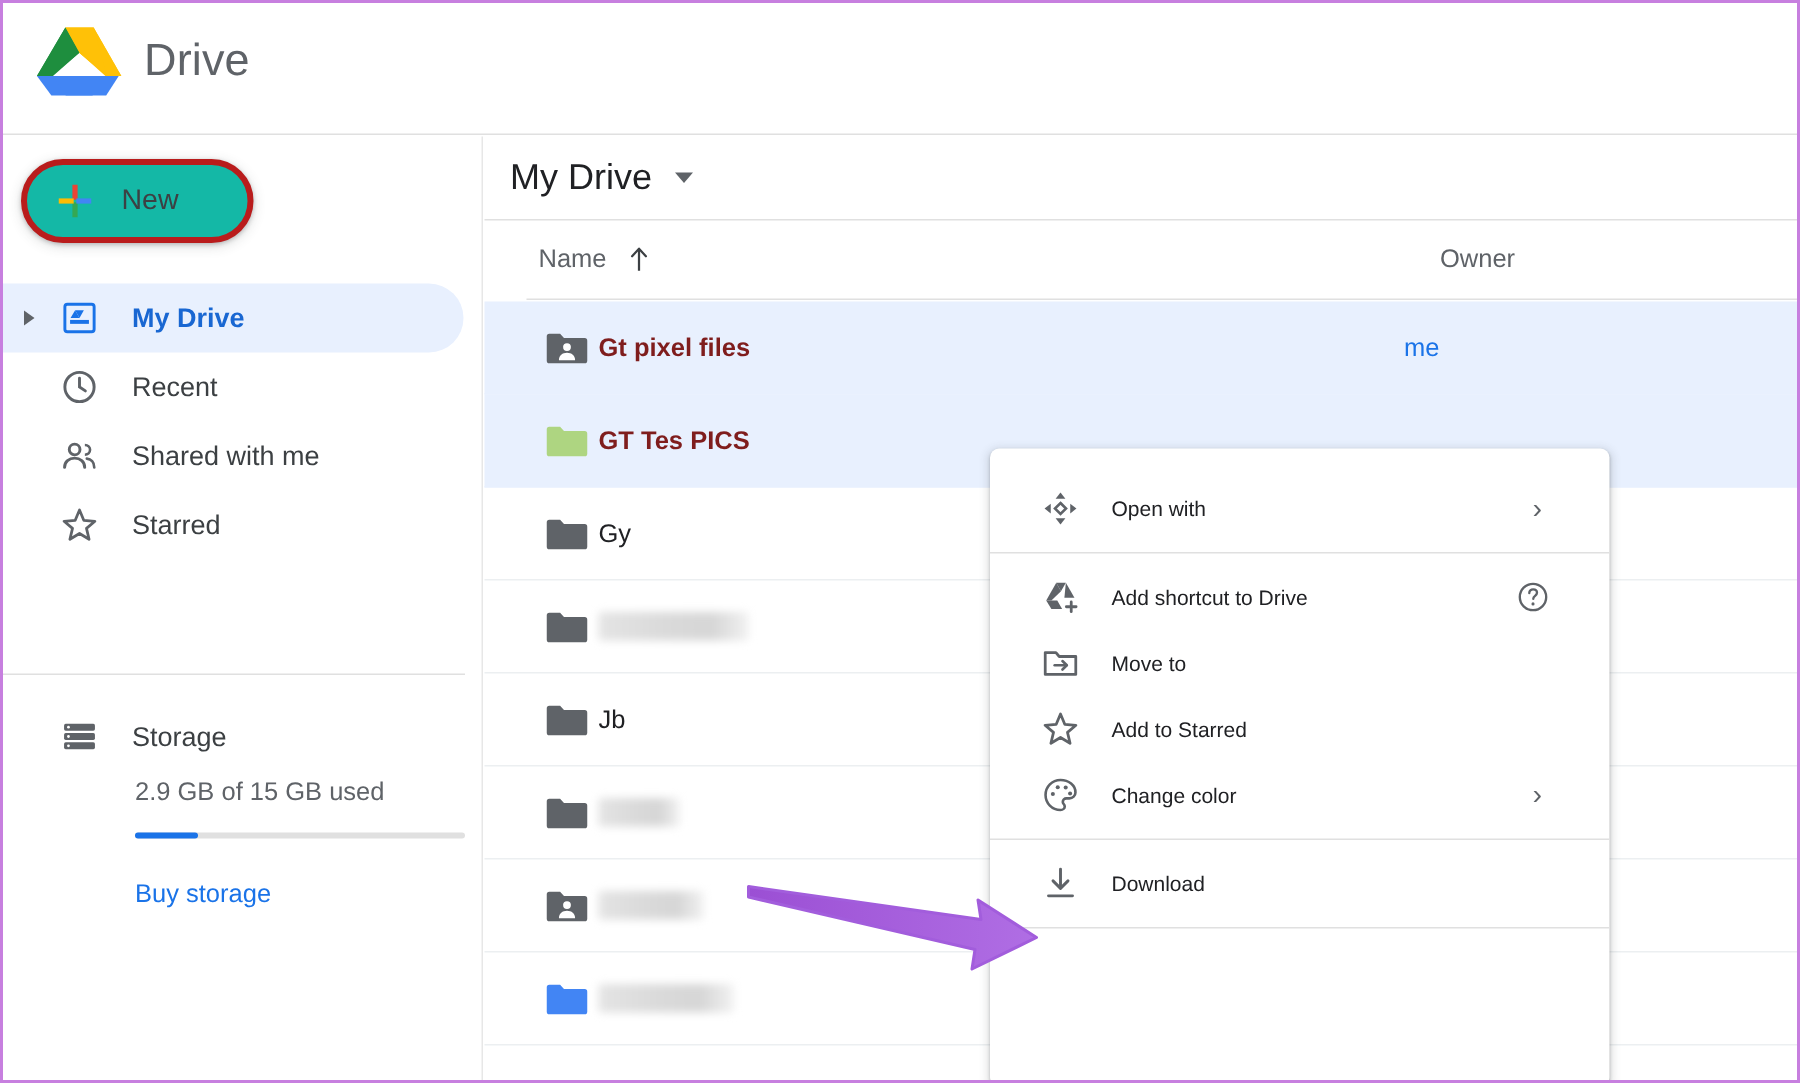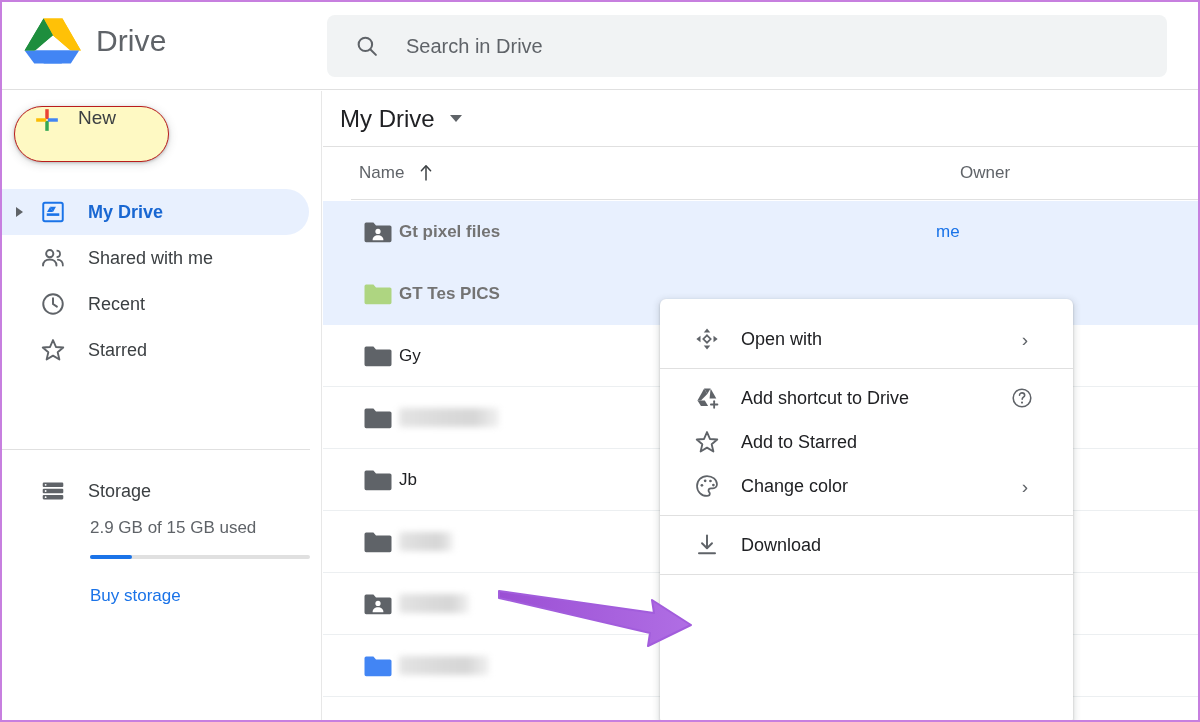--- a/index.html
+++ b/index.html
@@ -60,25 +60,25 @@
   
   #sidebar {
     position: absolute; left: 0; top: 89px;
     width: 320px; height: 629px;
     background: #fff;
     border-right: 1px solid #e7e7e7;
   }
   #new-button {
     position: absolute; left: 12px; top: 15px;
     width: 155px; height: 56px;
-    background: #fef9c3;
-    border: 1px solid #b91c1c;
+    background: #14b8a6;
+    border: 4px solid #b91c1c;
     border-radius: 28px;
     box-shadow: 0 1px 3px rgba(60,64,67,.30), 0 2px 8px 1px rgba(60,64,67,.15);
-    display: flex; align-items: flex-start; cursor: pointer;
+    display: flex; align-items: center; cursor: pointer;
   }
   #new-plus { margin-left: 19px; width: 26px; height: 26px; flex:none; }
   #new-label { margin-left: 18px; font-size: 19px; color: #3c4043; }
 
   .nav-item {
     position: relative;
     height: 46px;
     display: flex; align-items: center;
     cursor: pointer;
     color: #3c4043;
@@ -166,21 +166,21 @@
     display: flex; align-items: center;
     border-bottom: 1px solid #eceff1;
     cursor: pointer;
   }
   .file-row.selected { background: #e8f0fe; border-bottom-color: #e8f0fe; }
   .row-icon { position: absolute; left: 20px; width: 30px; height: 26px; }
   .row-name {
     position: absolute; left: 76px;
     font-size: 17px; color: #202124;
   }
-  .file-row.selected .row-name { color: #737373; font-weight: bold; }
+  .file-row.selected .row-name { color: #7f1d1d; font-weight: bold; }
   .row-owner { position: absolute; left: 613px; font-size: 17px; color: #202124; }
   .file-row.selected .row-owner { color: #1a73e8; }
   .blur-block {
     position: absolute; left: 76px;
     height: 19px;
     background: linear-gradient(90deg,#e4e4e4 0%,#dadada 45%,#d6d6d6 75%,#f1f1f1 100%);
     filter: blur(3px);
     border-radius: 2px;
   }
 
@@ -194,21 +194,21 @@
     z-index: 20;
     overflow: hidden;
   }
   .ctx-item {
     position: relative;
     height: 44px;
     display: flex; align-items: center;
     cursor: pointer;
   }
   .ctx-icon { position: absolute; left: 34px; width: 26px; height: 26px; }
-  .ctx-label { position: absolute; left: 81px; font-size: 18px; color: #202124; }
+  .ctx-label { position: absolute; left: 81px; font-size: 14px; color: #202124; }
   .ctx-sub {
     position: absolute; right: 45px; color: #5f6368; font-size: 19px;
     line-height: 1;
   }
   .ctx-help { position: absolute; right: 40px; width: 22px; height: 22px; }
   .ctx-sep { height: 1px; background: #e0e0e0; margin: 7px 0; }
 
   
   #arrow-annotation {
     position: absolute; left: 0; top: 0;
@@ -231,27 +231,20 @@
         <path d="M20.2 2.5 L0.5 36 L10.5 36 L29.9 20 Z" fill="#1e8e3e"></path>
         <path d="M0.5 36 L10.5 49.5 L39 49.5 L48 36 Z" fill="#4285f4"></path>
         <path d="M39.8 2.5 L59 36 L48 36 L29.9 20 Z" fill="#ffc107"></path>
         <path d="M20.2 2.5 L39.8 2.5 L48.9 36 L29.9 20 Z" fill="#ffc107"></path>
         <path d="M20.2 2.5 L29.9 20 L11.6 36 L0.5 36 Z" fill="#1e8e3e"></path>
         <path d="M11.6 36 L20.5 49.5 L48.5 49.5 L57.2 36 Z" fill="#4285f4"></path>
       </svg>
       <span id="drive-title">Drive</span>
     </div>
 
-    <div id="searchbar">
-      <svg id="search-icon" viewBox="0 0 24 24">
-        <circle cx="10.5" cy="10.5" r="6.2" fill="none" stroke="#5f6368" stroke-width="1.9"></circle>
-        <line x1="15.2" y1="15.2" x2="20.2" y2="20.2" stroke="#5f6368" stroke-width="1.9" stroke-linecap="round"></line>
-      </svg>
-      <input id="search-input" type="text" placeholder="Search in Drive" style="">
-    </div>
   </div>
 
   <div id="sidebar">
     <div id="new-button">
       <svg id="new-plus" viewBox="0 0 24 24">
         <rect x="10.4" y="2" width="3.2" height="9.2" fill="#ea4335"></rect>
         <rect x="10.4" y="12.8" width="3.2" height="9.2" fill="#34a853"></rect>
         <rect x="2" y="10.4" width="9.2" height="3.2" fill="#fbbc04"></rect>
         <rect x="12.8" y="10.4" width="9.2" height="3.2" fill="#4285f4"></rect>
       </svg>
@@ -269,37 +262,37 @@
             <path d="M9.3 7.2 L6.5 12 L12 12 Z" fill="#1a73e8"></path>
             <rect x="6.2" y="13.2" width="11.6" height="2.4" fill="#1a73e8"></rect>
           </svg>
         </span>
         <span class="label-slot nav-label-txt">My Drive</span>
       </div>
 
       <div class="nav-item">
         <span class="icon-slot">
           <svg class="nav-icon" viewBox="0 0 24 24">
+            <circle cx="12" cy="12" r="9" fill="none" stroke="#5f6368" stroke-width="1.8"></circle>
+            <path d="M12 6.6 V12 L15.6 14.4" fill="none" stroke="#5f6368" stroke-width="1.8" stroke-linecap="round"></path>
+          </svg>
+        </span>
+        <span class="label-slot">Recent</span>
+      </div>
+
+      <div class="nav-item">
+        <span class="icon-slot">
+          <svg class="nav-icon" viewBox="0 0 24 24">
             <circle cx="9" cy="8" r="3.3" fill="none" stroke="#5f6368" stroke-width="1.8"></circle>
             <path d="M2.8 19c0-3.6 2.8-5.7 6.2-5.7s6.2 2.1 6.2 5.7" fill="none" stroke="#5f6368" stroke-width="1.8" stroke-linecap="round"></path>
             <path d="M15.3 5.2c1.9 0 3.2 1.3 3.2 3s-1.3 3-3.2 3" fill="none" stroke="#5f6368" stroke-width="1.6"></path>
             <path d="M16.5 13.6c2.6.3 4.6 2.2 4.6 5.4" fill="none" stroke="#5f6368" stroke-width="1.6" stroke-linecap="round"></path>
           </svg>
         </span>
         <span class="label-slot">Shared with me</span>
-      </div>
-
-      <div class="nav-item">
-        <span class="icon-slot">
-          <svg class="nav-icon" viewBox="0 0 24 24">
-            <circle cx="12" cy="12" r="9" fill="none" stroke="#5f6368" stroke-width="1.8"></circle>
-            <path d="M12 6.6 V12 L15.6 14.4" fill="none" stroke="#5f6368" stroke-width="1.8" stroke-linecap="round"></path>
-          </svg>
-        </span>
-        <span class="label-slot">Recent</span>
       </div>
 
       <div class="nav-item">
         <span class="icon-slot">
           <svg class="nav-icon" viewBox="0 0 24 24">
             <path d="M12 2.8 L14.7 9.2 L21.5 9.7 L16.3 14.1 L17.9 20.8 L12 17.2 L6.1 20.8 L7.7 14.1 L2.5 9.7 L9.3 9.2 Z" fill="none" stroke="#5f6368" stroke-width="1.7" stroke-linejoin="round"></path>
           </svg>
         </span>
         <span class="label-slot">Starred</span>
       </div>
@@ -446,20 +439,28 @@
             </svg>
             <span class="ctx-label">Add shortcut to Drive</span>
             <svg viewBox="0 0 24 24" class="ctx-help">
               <circle cx="12" cy="12" r="9.6" fill="none" stroke="#5f6368" stroke-width="1.7"></circle>
               <path d="M9.3 9.1 c0-1.6 1.2-2.7 2.8-2.7 1.6 0 2.8 1 2.8 2.5 0 2.3-2.7 2.2-2.7 4.4" fill="none" stroke="#5f6368" stroke-width="1.7" stroke-linecap="round"></path>
               <circle cx="12" cy="17" r="1.15" fill="#5f6368"></circle>
             </svg>
           </div>
           <div class="ctx-item">
             <svg viewBox="0 0 24 24" class="ctx-icon">
+              <path d="M2.6 5.6 H9.2 L11.2 8 H21.4 V19 H2.6 Z" fill="none" stroke="#5f6368" stroke-width="1.7" stroke-linejoin="round"></path>
+              <line x1="8.4" y1="13.4" x2="15.6" y2="13.4" stroke="#5f6368" stroke-width="1.6" stroke-linecap="round"></line>
+              <path d="M13.2 10.8 L15.9 13.4 L13.2 16" fill="none" stroke="#5f6368" stroke-width="1.6" stroke-linecap="round" stroke-linejoin="round"></path>
+            </svg>
+            <span class="ctx-label">Move to</span>
+          </div>
+          <div class="ctx-item">
+            <svg viewBox="0 0 24 24" class="ctx-icon">
               <path d="M12 2.8 L14.7 9.2 L21.5 9.7 L16.3 14.1 L17.9 20.8 L12 17.2 L6.1 20.8 L7.7 14.1 L2.5 9.7 L9.3 9.2 Z" fill="none" stroke="#5f6368" stroke-width="1.7" stroke-linejoin="round"></path>
             </svg>
             <span class="ctx-label">Add to Starred</span>
           </div>
           <div class="ctx-item">
             <svg viewBox="0 0 24 24" class="ctx-icon">
               <path d="M12 2.8 C6.8 2.8 2.8 6.9 2.8 12 c0 5.1 4 9.2 9.2 9.2 1.6 0 2.6-1 2.6-2.2 0-.6-.2-1-.6-1.4-.4-.4-.6-.8-.6-1.3 0-1.2 1-2.2 2.2-2.2 h1.9 c2 0 3.7-1.6 3.7-3.7 0-4.3-4.1-7.6-9.2-7.6 Z" fill="none" stroke="#5f6368" stroke-width="1.6"></path>
               <circle cx="7.3" cy="11.4" r="1.25" fill="#5f6368"></circle>
               <circle cx="10.3" cy="7.2" r="1.25" fill="#5f6368"></circle>
               <circle cx="15.2" cy="7.4" r="1.25" fill="#5f6368"></circle>

